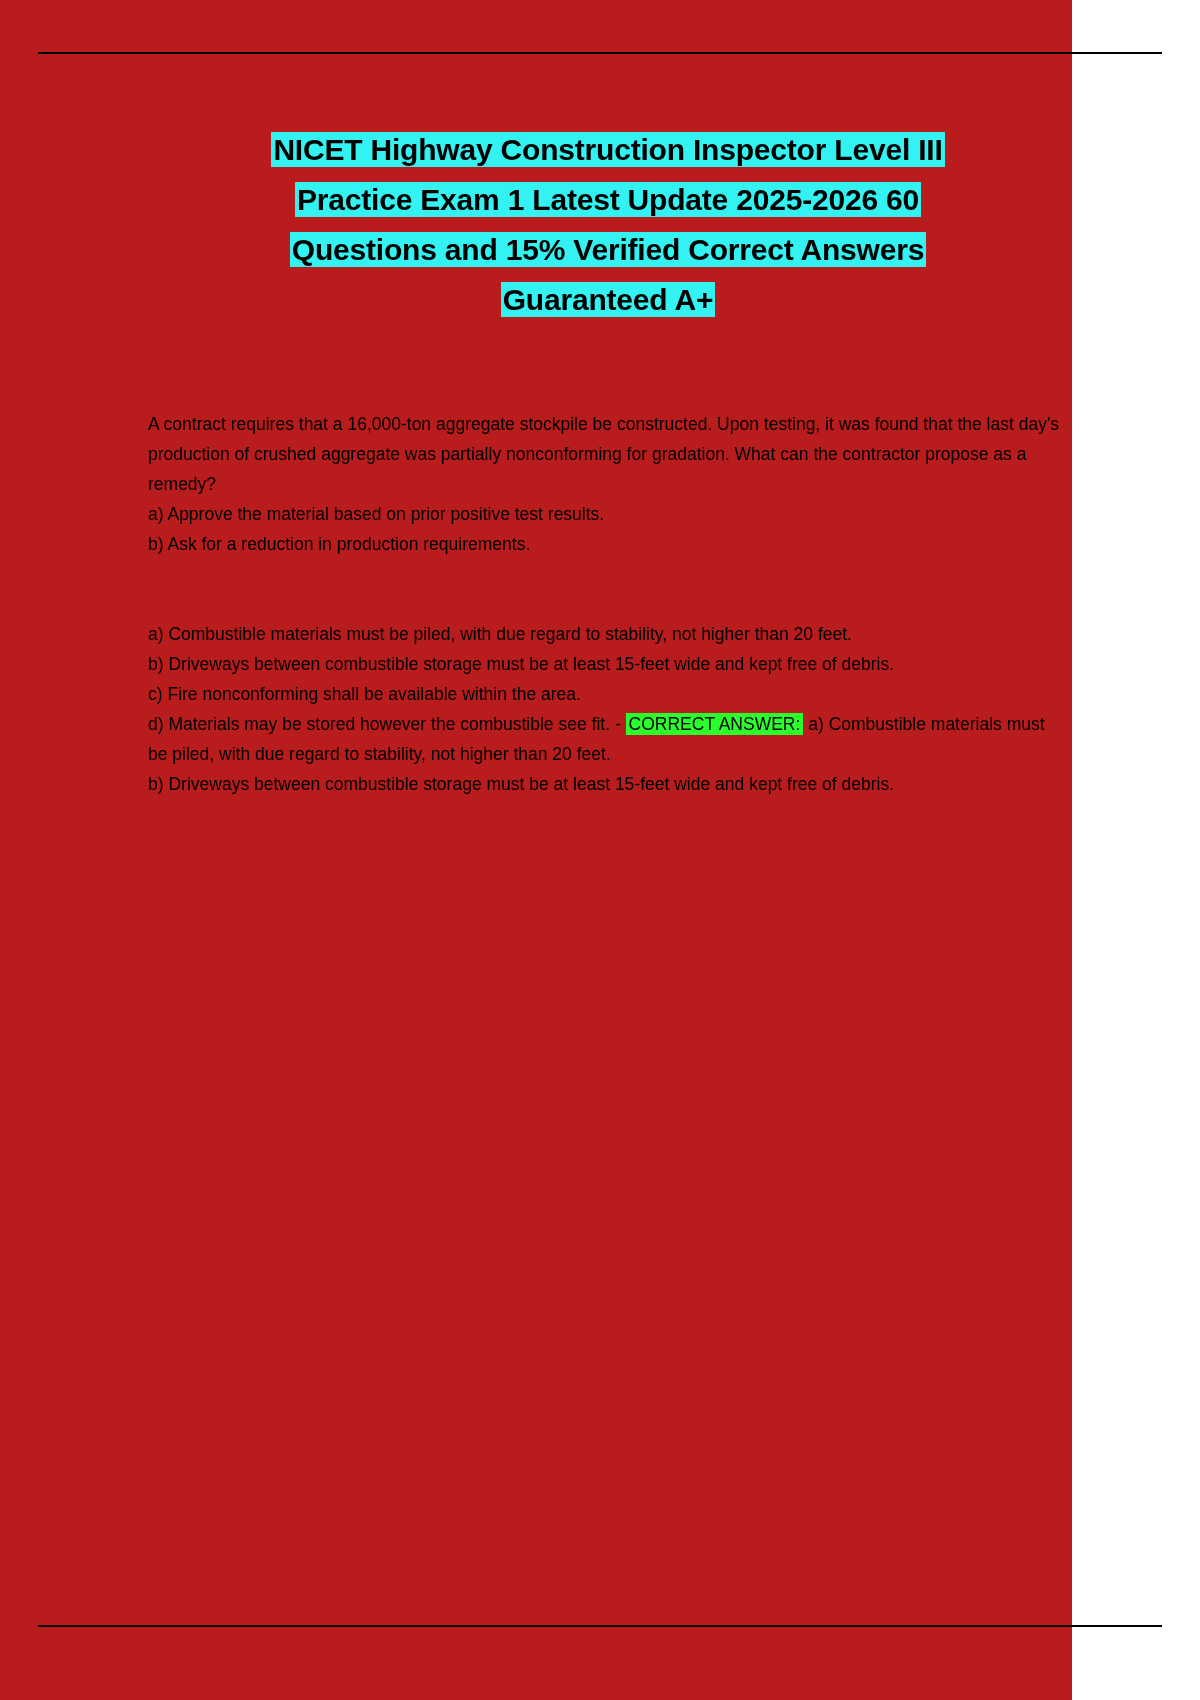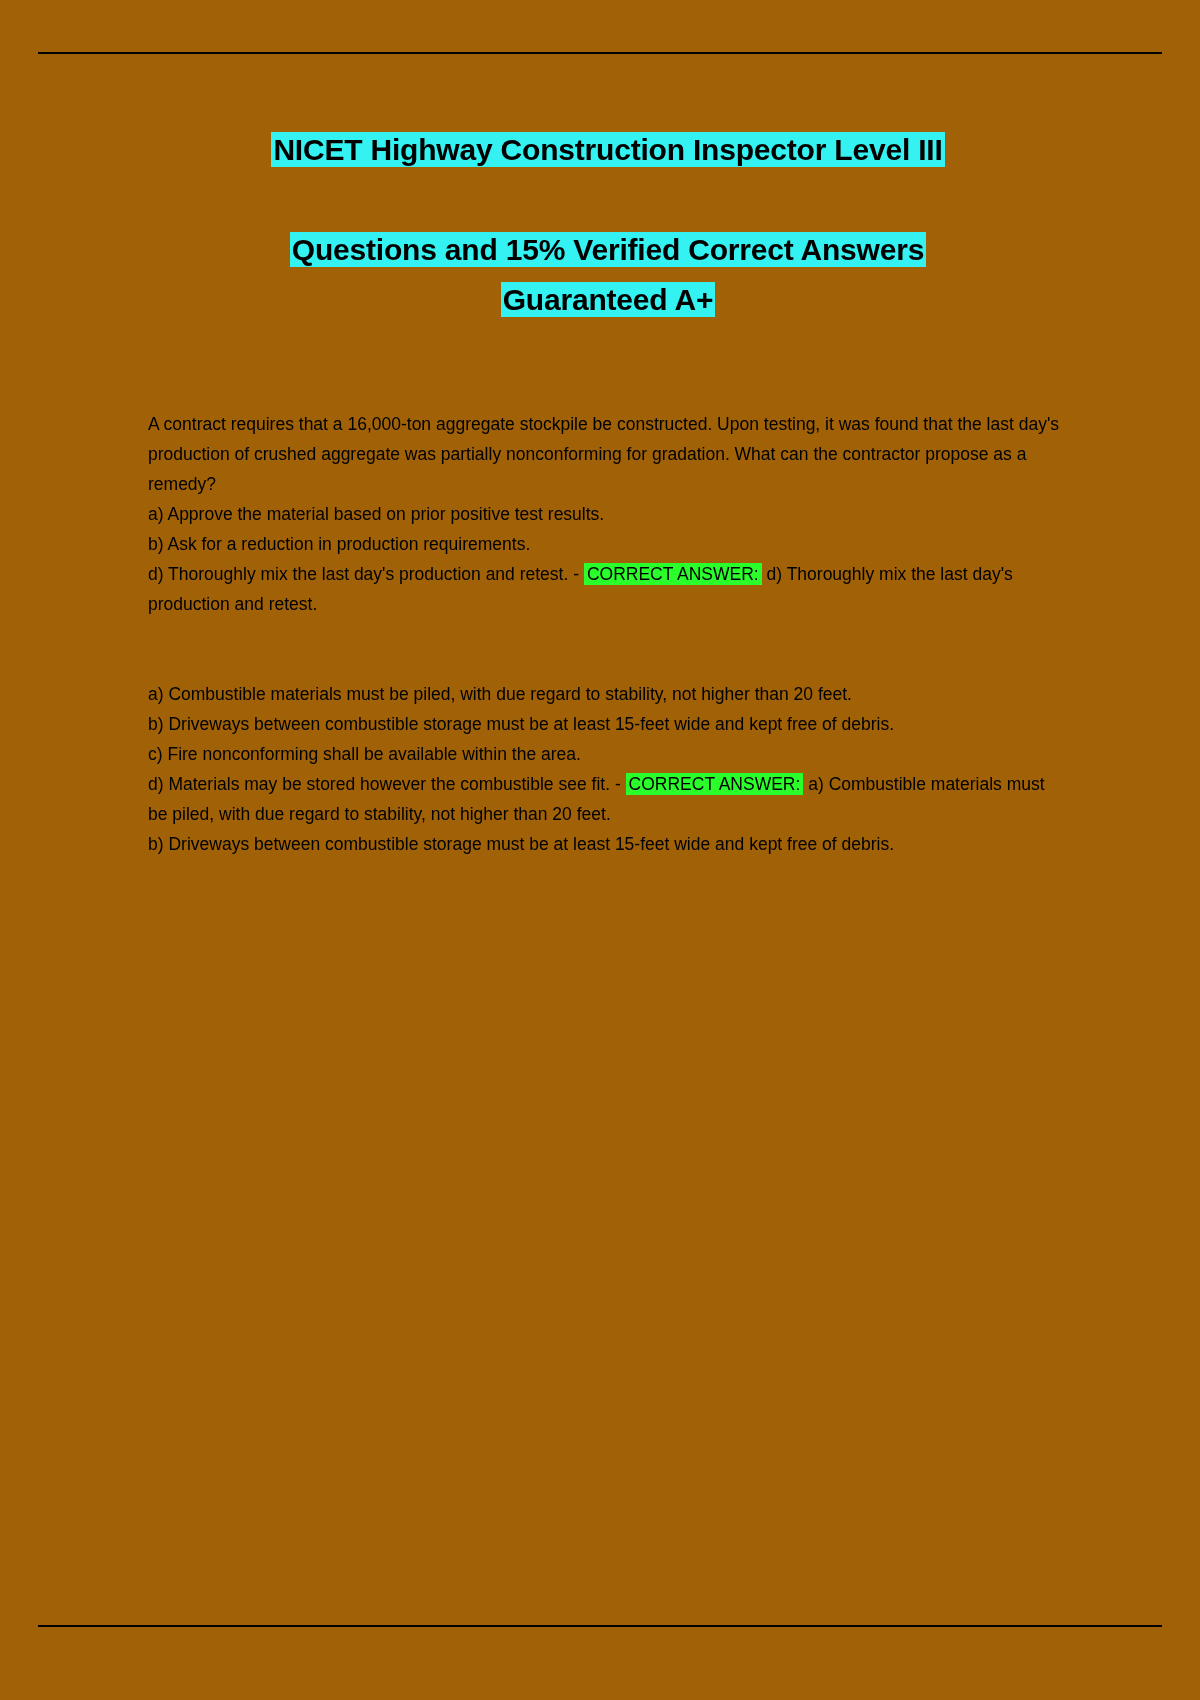--- a/index.html
+++ b/index.html
@@ -12,23 +12,23 @@
     height: 1700px;
     font-family: "Liberation Sans", sans-serif;
     color: #000000;
     position: relative;
     overflow: hidden;
   }
   .page {
     position: absolute;
     left: 0;
     top: 0;
-    width: 1200px;
+    width: 1072px;
     height: 1700px;
-    background: #a16207;
+    background: #b91c1c;
   }
   .rule {
     position: absolute;
     left: 38px;
     width: 1124px;
     height: 2px;
     background: #000000;
   }
   .rule-top { top: 52px; }
   .rule-bottom { top: 1625px; }
@@ -91,32 +91,31 @@
 
 <div class="page">
 
   <div class="rule rule-top"></div>
   <div class="rule rule-bottom"></div>
 
   <div class="content">
 
     <h1 class="doc-title">
       <span class="hl">NICET Highway Construction Inspector Level III</span><br>
-      <br>
+      <span class="hl">Practice Exam 1 Latest Update 2025-2026 60</span><br>
       <span class="hl">Questions and 15% Verified Correct Answers</span><br>
       <span class="hl">Guaranteed A+</span>
     </h1>
 
     <div class="body-block">
 
       <div class="question">
         <p class="para q-stem">A contract requires that a 16,000-ton aggregate stockpile be constructed. Upon testing, it was found that the last day's production of crushed aggregate was partially nonconforming for gradation. What can the contractor propose as a remedy?</p>
         <p class="para opt">a) Approve the material based on prior positive test results.</p>
         <p class="para opt">b) Ask for a reduction in production requirements.</p>
-        <p class="para opt last"><span>d) Thoroughly mix the last day's production and retest. -</span> <span class="answer-tag">CORRECT ANSWER:</span> <span>d) Thoroughly mix the last day's production and retest.</span></p>
       </div>
 
       <div class="gap-between-questions"></div>
 
       <div class="question">
         <p class="para opt">a) Combustible materials must be piled, with due regard to stability, not higher than 20 feet.</p>
         <p class="para opt">b) Driveways between combustible storage must be at least 15-feet wide and kept free of debris.</p>
         <p class="para opt">c) Fire nonconforming shall be available within the area.</p>
         <p class="para opt"><span>d) Materials may be stored however the combustible see fit. -</span> <span class="answer-tag">CORRECT ANSWER:</span> <span>a) Combustible materials must be piled, with due regard to stability, not higher than 20 feet.</span></p>
         <p class="para cont-para">b) Driveways between combustible storage must be at least 15-feet wide and kept free of debris.</p>

